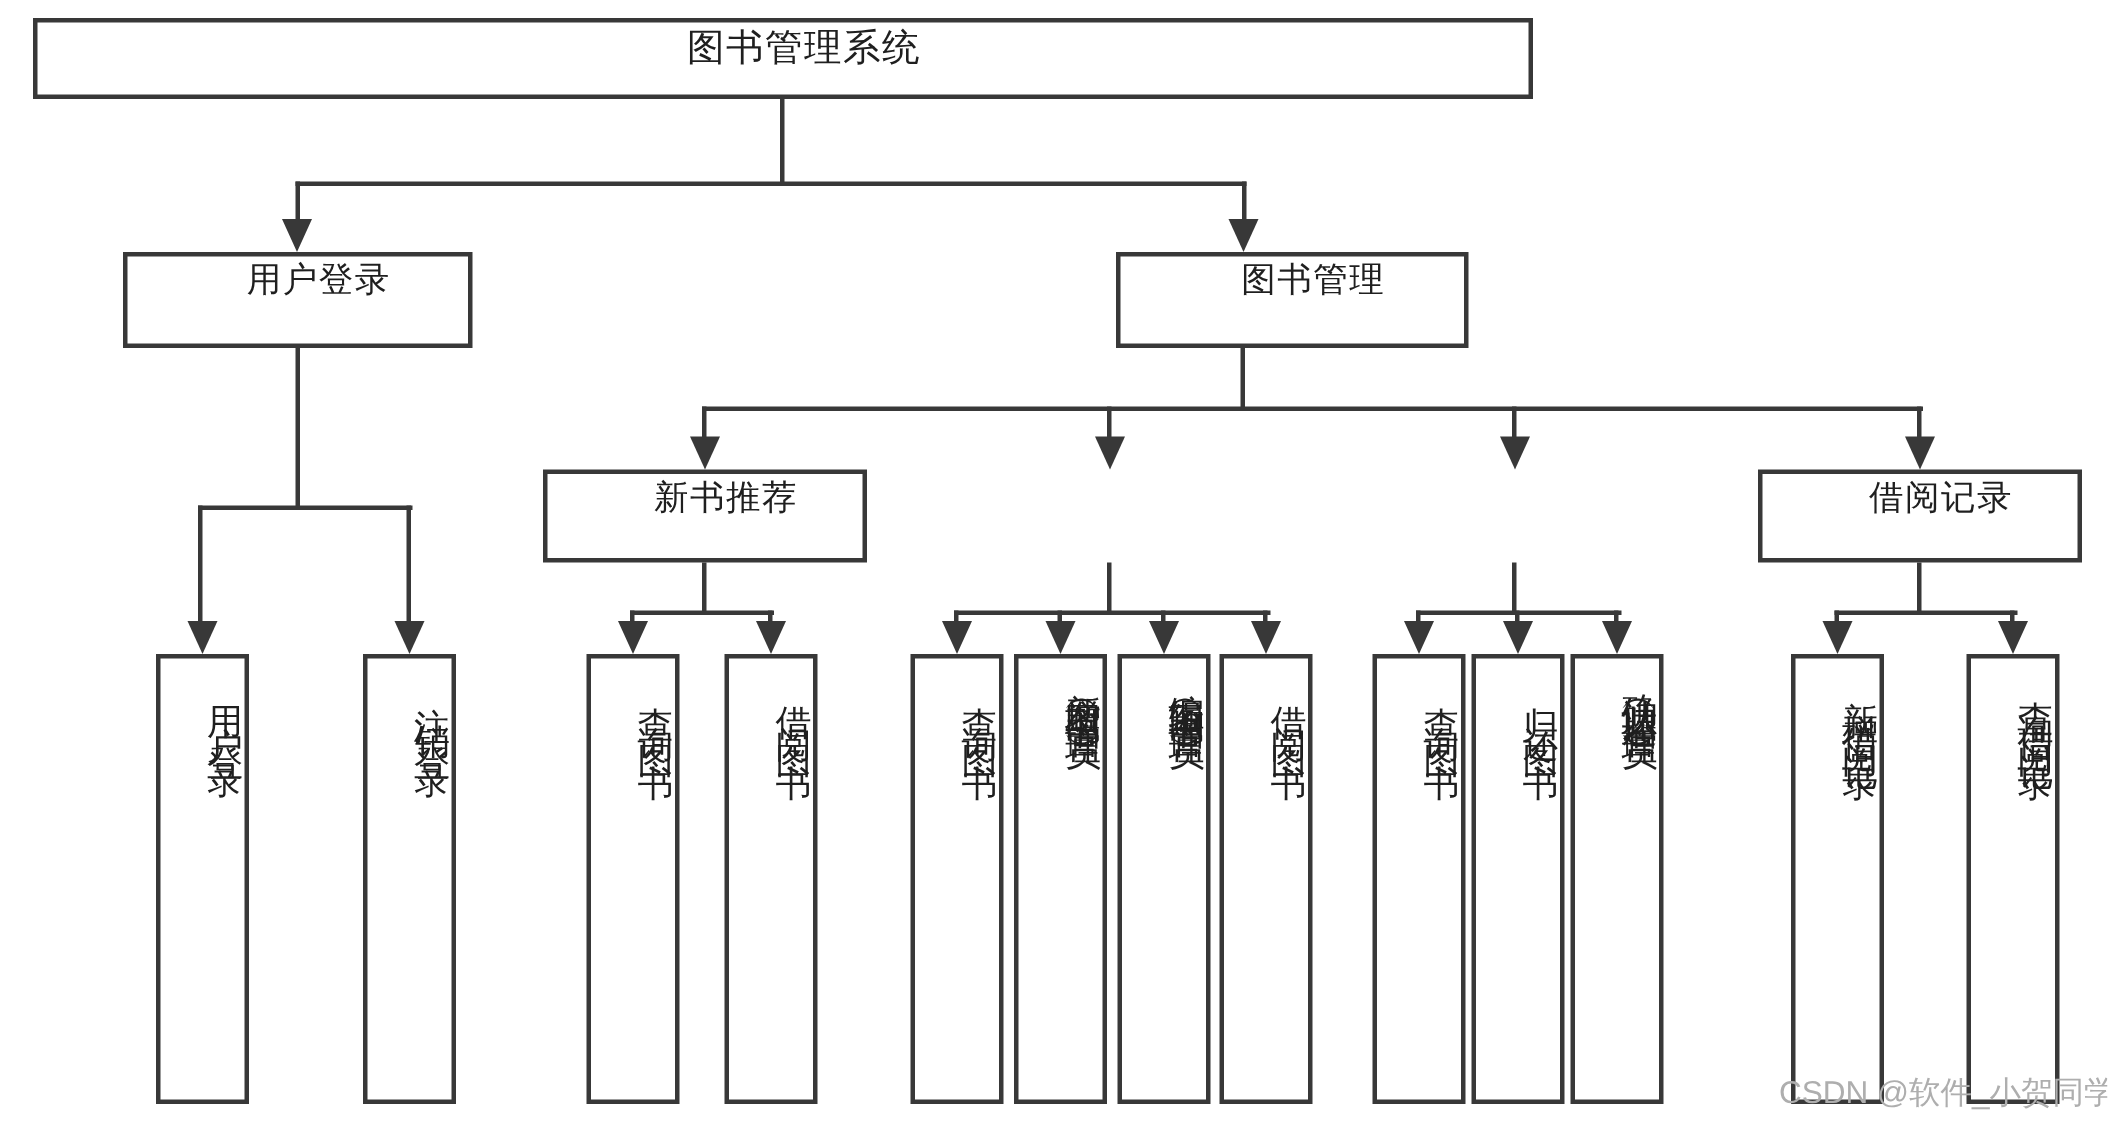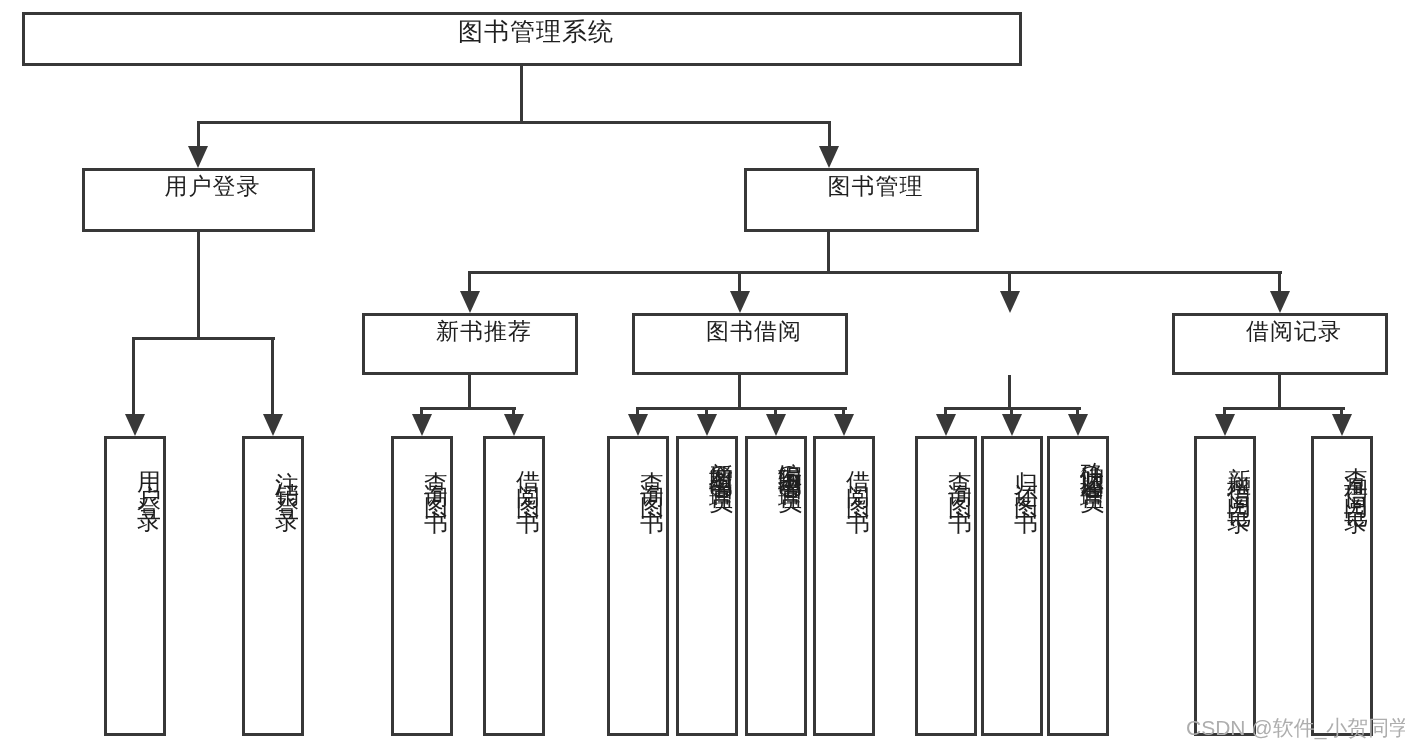--- a/index.html
+++ b/index.html
@@ -70,23 +70,20 @@
 
   <div class="node h-node" style="left:82px;top:168px;width:233px;height:64px;">
     <span>用户登录</span>
   </div>
   <div class="node h-node" style="left:710px;top:168px;width:235px;height:64px;margin-left:34px;">
     <span>图书管理</span>
   </div>
 
   <div class="node h-node" style="left:362px;top:313px;width:216px;height:62px;">
     <span>新书推荐</span>
-  </div>
-  <div class="node h-node" style="left:632px;top:313px;width:216px;height:62px;">
-    <span>图书借阅</span>
   </div>
   <div class="node h-node" style="left:1172px;top:313px;width:216px;height:62px;">
     <span>借阅记录</span>
   </div>
 
   <div class="node v-node v4" style="left:104px;">
     <span>用户登录</span>
   </div>
   <div class="node v-node v4" style="left:242px;">
     <span>注销登录</span>

